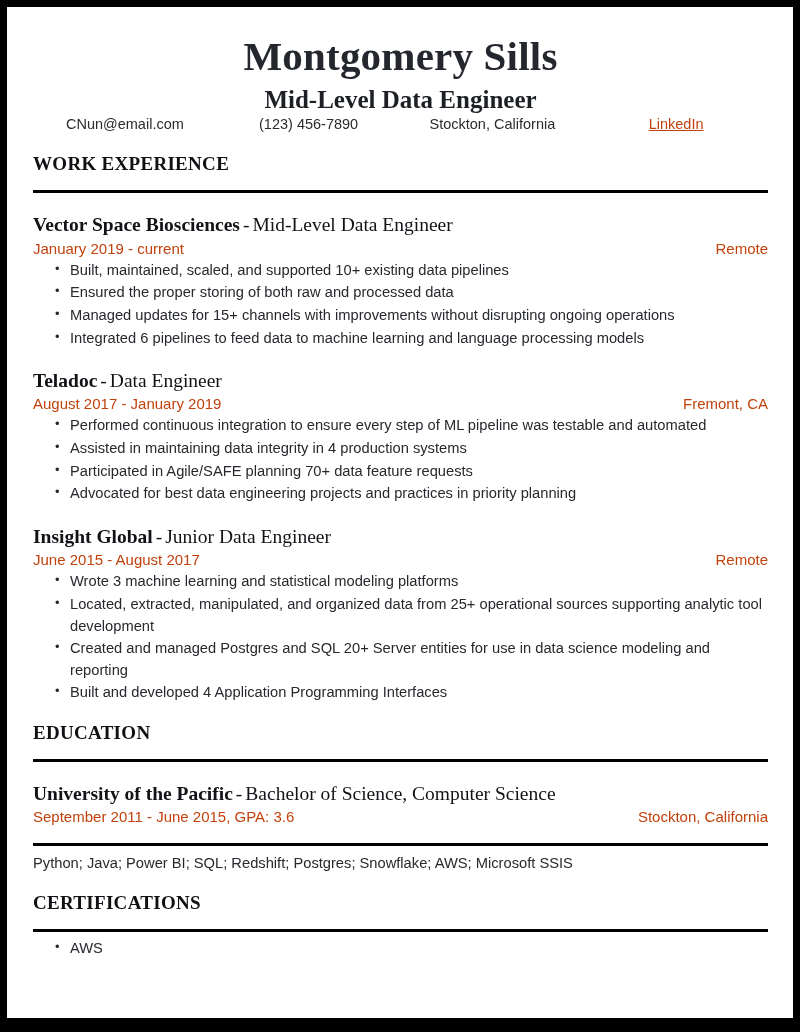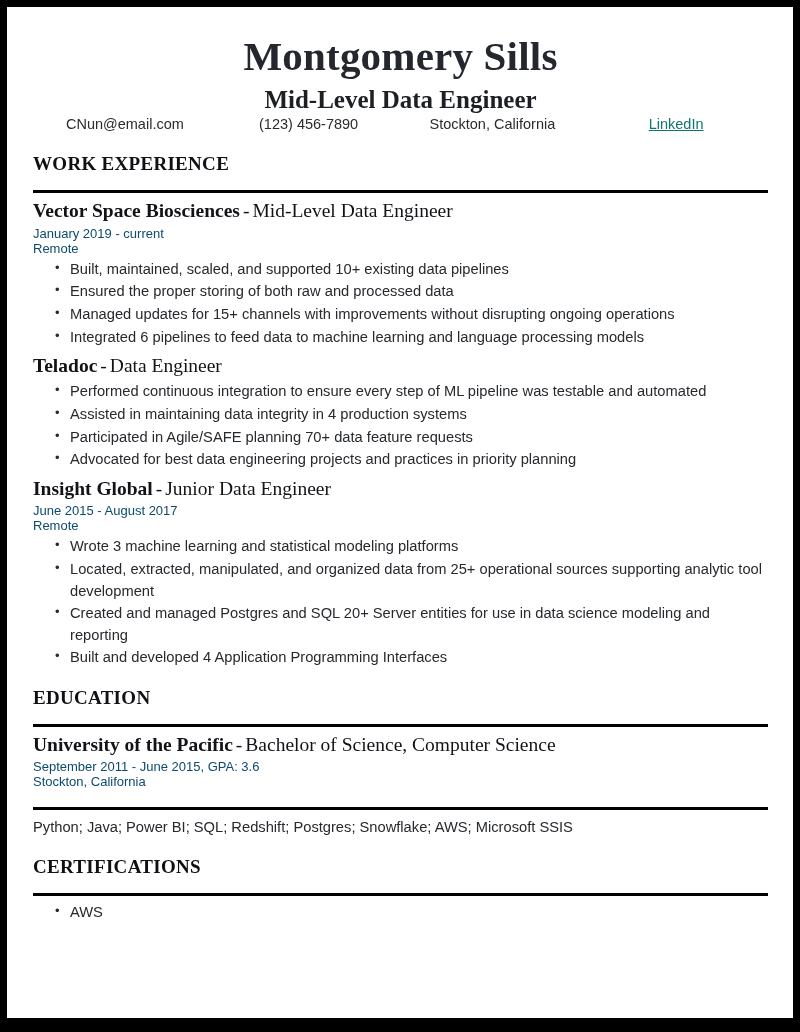--- a/index.html
+++ b/index.html
@@ -61,21 +61,21 @@
   .contact-cell {
     flex: 1 1 0;
     text-align: center;
     font-size: 14.5px;
     color: #2b2b2b;
     line-height: 1.5;
     white-space: nowrap;
   }
   .contact-cell.link-cell a,
   .contact-link {
-    color: #0f766e;
+    color: #c2410c;
     text-decoration: underline;
     font-size: 14.5px;
   }
   .contact-row-2 {
     display: flex;
     width: 100%;
     margin-top: 2px;
   }
 
   
@@ -93,21 +93,21 @@
   .section-rule {
     height: 0;
     border-top: 1px solid #000;
     border-bottom: 2px solid #000;
     margin-top: 1px;
     margin-bottom: 6px;
   }
 
   
   .entry {
-    margin-top: 6px;
+    margin-top: 20px;
   }
   .entry:first-of-type {
     margin-top: 4px;
   }
   .entry-head {
     font-family: "Liberation Serif", serif;
     font-size: 19.5px;
     color: #111317;
     line-height: 1.25;
   }
@@ -121,23 +121,22 @@
   }
   .role {
     font-weight: normal;
   }
 
   .meta-row {
     display: flex;
     justify-content: space-between;
     align-items: baseline;
     margin-top: 2px;
-    color: #0c4a6e;
-    font-size: 13px;
-    flex-direction: column;
+    color: #c2410c;
+    font-size: 15px;
   }
   .meta-left { white-space: nowrap; }
   .meta-right { white-space: nowrap; }
 
   ul.bullets {
     list-style: none;
     margin: 3px 0 0 0;
     padding: 0;
   }
   ul.bullets li {
@@ -202,20 +201,24 @@
           <li>Ensured the proper storing of both raw and processed data</li>
           <li>Managed updates for 15+ channels with improvements without disrupting ongoing operations</li>
           <li>Integrated 6 pipelines to feed data to machine learning and language processing models</li>
         </ul>
       </div>
 
       <div class="entry">
         <div class="entry-head">
           <span class="org">Teladoc</span><span class="sep">-</span><span class="role">Data Engineer</span>
         </div>
+        <div class="meta-row">
+          <span class="meta-left">August 2017 - January 2019</span>
+          <span class="meta-right">Fremont, CA</span>
+        </div>
         <ul class="bullets">
           <li>Performed continuous integration to ensure every step of ML pipeline was testable and automated</li>
           <li>Assisted in maintaining data integrity in 4 production systems</li>
           <li>Participated in Agile/SAFE planning 70+ data feature requests</li>
           <li>Advocated for best data engineering projects and practices in priority planning</li>
         </ul>
       </div>
 
       <div class="entry">
         <div class="entry-head">

